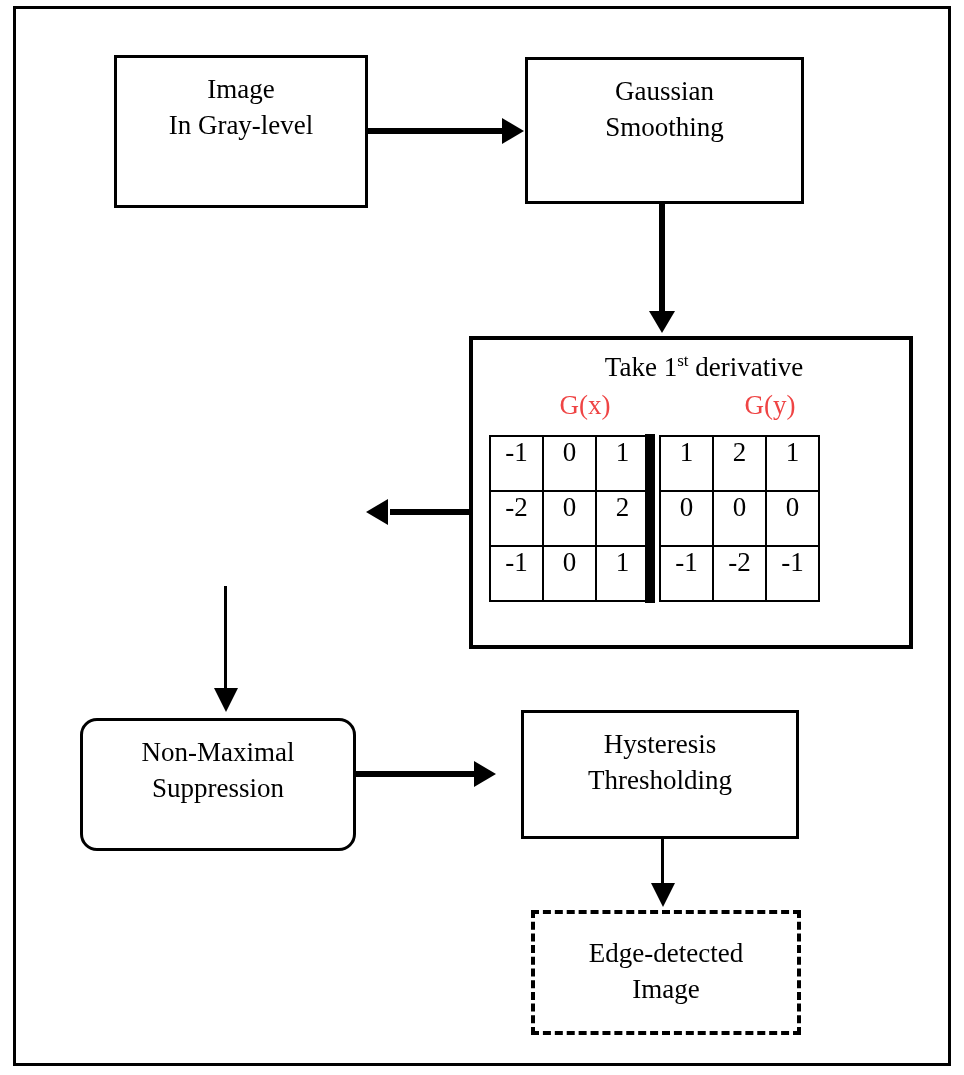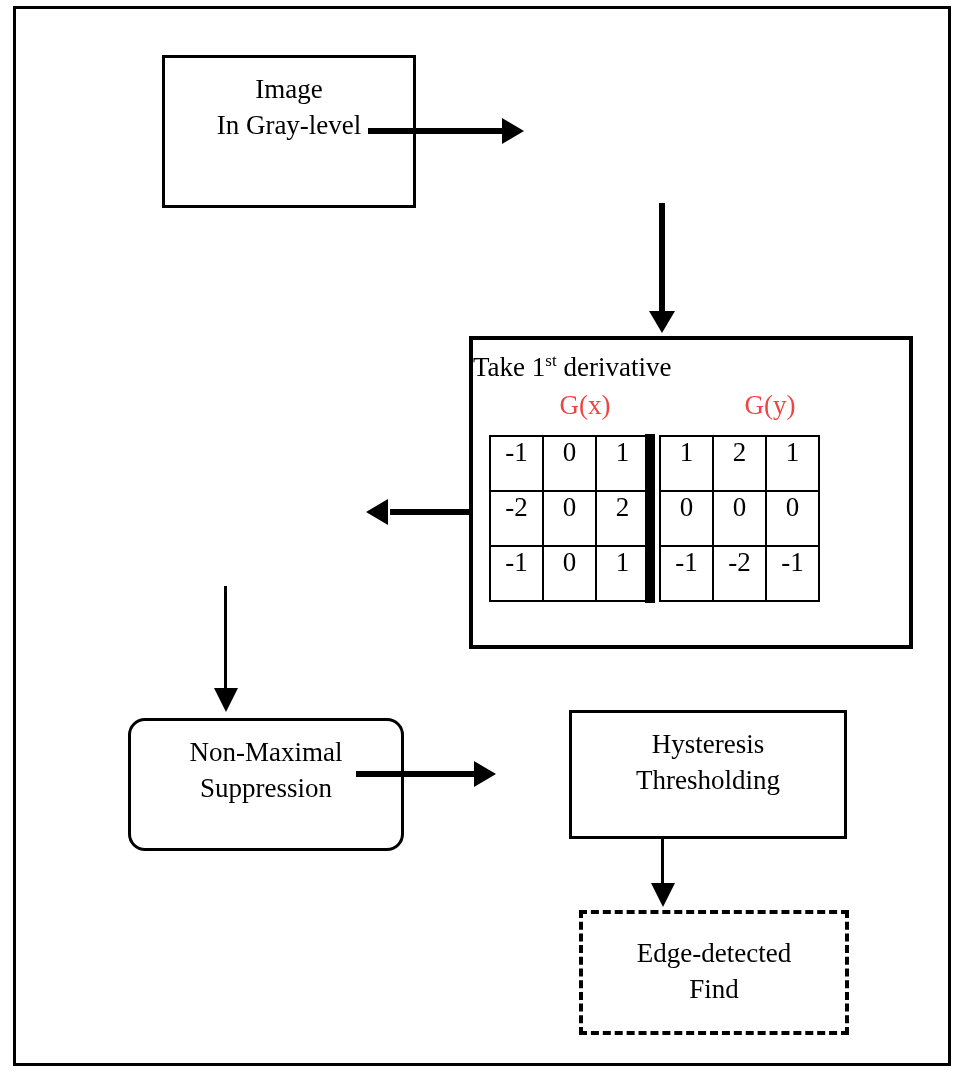--- a/index.html
+++ b/index.html
@@ -31,21 +31,20 @@
   
   .proc-box {
     position: absolute;
     box-sizing: border-box;
     border: 3px solid #000000;
     background: #ffffff;
     text-align: center;
     color: #000000;
     font-size: 27px;
     line-height: 1.32;
-    margin-left: 48px;
   }
   .proc-box .box-text {
     display: block;
     padding-top: 14px;
     white-space: pre-line;
   }
   .dashed-box {
     border: 4px dashed #000000;
   }
   .dashed-box .box-text {
@@ -60,22 +59,24 @@
     height: 313px;
     box-sizing: border-box;
     border: 4px solid #000000;
     background: #ffffff;
   }
   #derivative-title {
     position: absolute;
     left: 0;
     top: 12px;
     width: 100%;
+    text-align: center;
     font-size: 27px;
     color: #000000;
+    padding-left: 13px;
   }
   #derivative-title sup {
     font-size: 17px;
     vertical-align: super;
     line-height: 0;
   }
   .kernel-label {
     position: absolute;
     top: 50px;
     font-size: 27px;
@@ -169,20 +170,24 @@
   <div id="outer-frame"></div>
 
   <div class="proc-box" id="box-input-image" style="left:114px; top:55px; width:254px; height:153px;">
     <span class="box-text">Image
 In Gray-level</span>
   </div>
 
   <div class="arrow-line-h" style="left:368px; top:128px; width:136px;"></div>
   <div class="arrow-head-right" style="left:502px; top:118px;"></div>
 
+  <div class="proc-box" id="box-gaussian" style="left:525px; top:57px; width:279px; height:147px;">
+    <span class="box-text">Gaussian
+Smoothing</span>
+  </div>
 
   <div class="arrow-line-v" style="left:659px; top:203px; height:110px;"></div>
   <div class="arrow-head-down" style="left:649px; top:311px;"></div>
 
   <div id="derivative-box">
     <div id="derivative-title">
       <span>Take 1</span><sup>st</sup><span> derivative</span>
     </div>
 
     <div class="kernel-label" id="label-gx">G(x)</div>
@@ -285,16 +290,16 @@
   <div class="proc-box" id="box-hysteresis" style="left:521px; top:710px; width:278px; height:129px;">
     <span class="box-text">Hysteresis
 Thresholding</span>
   </div>
 
   <div class="arrow-line-v-thin" style="left:661px; top:839px; height:48px;"></div>
   <div class="arrow-head-down-sm" style="left:651px; top:883px;"></div>
 
   <div class="proc-box dashed-box" id="box-edge-detected" style="left:531px; top:910px; width:270px; height:125px;">
     <span class="box-text">Edge-detected
-Find</span>
+Image</span>
   </div>
 
 </div>
 
 </body></html>

